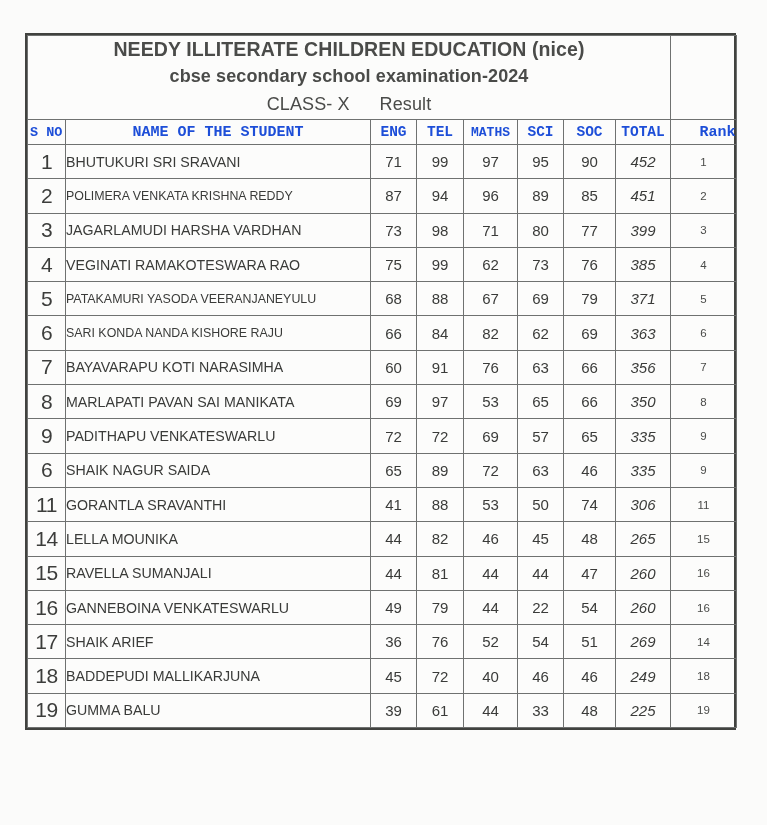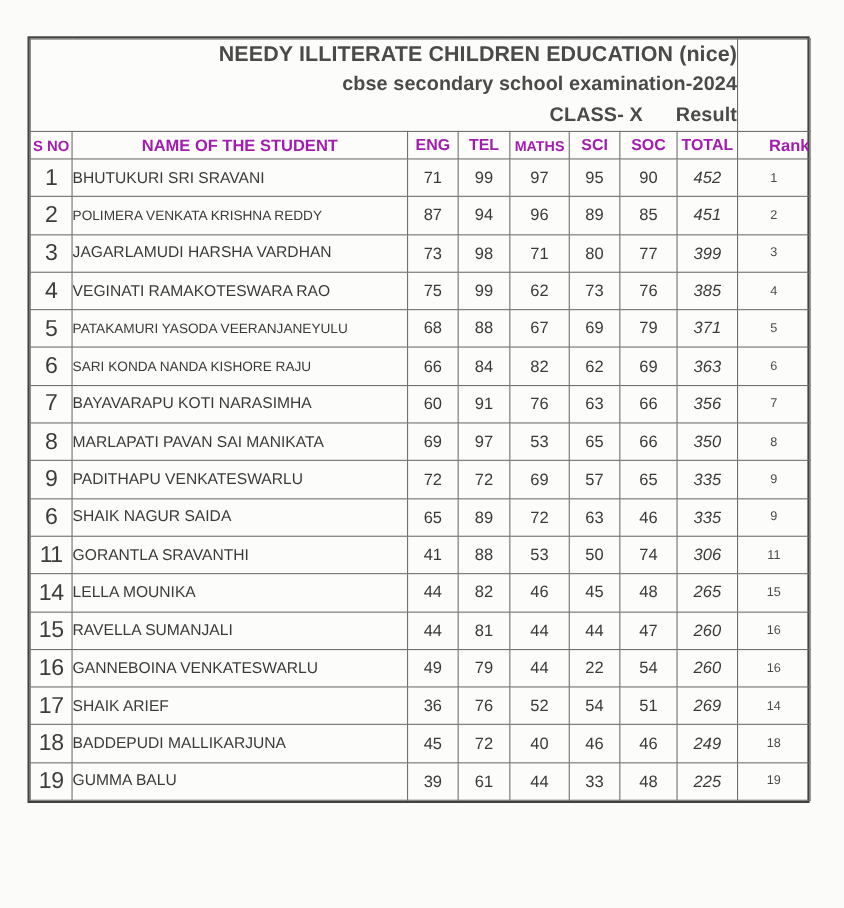--- a/index.html
+++ b/index.html
@@ -52,60 +52,61 @@
   col.c-maths { width: 54px;  }
   col.c-sci   { width: 46px;  }
   col.c-soc   { width: 52px;  }
   col.c-total { width: 55px;  }
   col.c-rank  { width: 66px;  }
 
   
   .title-cell {
     height: 84px;
     vertical-align: top;
-    text-align: right;
+    text-align: center;
     padding-top: 5px;
   }
   .title-line {
     display: block;
     font-weight: bold;
     color: #4a4b49;
     letter-spacing: .1px;
   }
   .title-line.l1 {
     font-size: 19.5px;
     line-height: 27px;
   }
   .title-line.l2 {
     font-size: 18px;
     line-height: 27px;
     font-weight: bold;
   }
   .title-line.l3 {
     font-size: 18px;
     line-height: 28px;
-    font-weight: bold;
+    font-weight: normal;
   }
   .title-line.l3 .gap {
     display: inline-block;
     width: 30px;
   }
   .title-blank {
     height: 84px;
   }
 
   
   tr.head-row td {
     height: 25px;
     font-weight: bold;
     font-size: 14.5px;
-    color: #a21caf;
+    color: #1d4ed8;
     text-align: center;
     vertical-align: middle;
     white-space: nowrap;
+    font-family: Liberation Mono, monospace;
   }
   tr.head-row td.h-sno {
     font-size: 13.5px;
     text-align: left;
     padding-left: 2px;
   }
   tr.head-row td.h-name {
     font-size: 15px;
   }
   tr.head-row td.h-maths {

